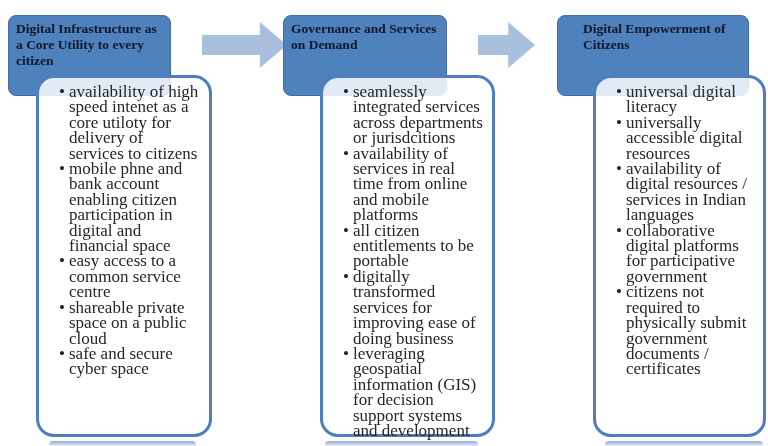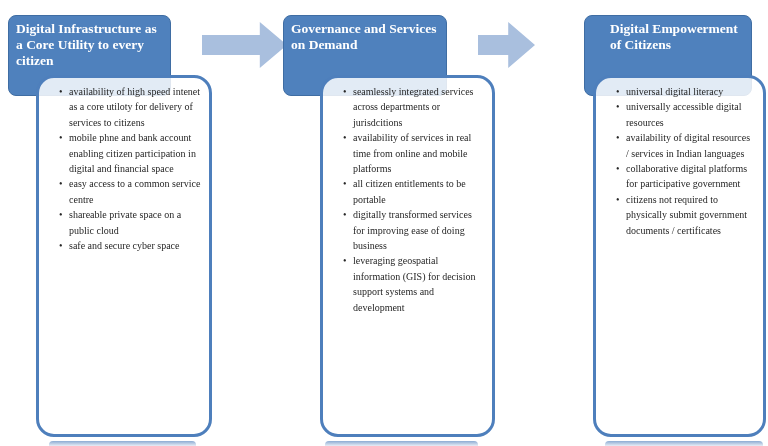--- a/index.html
+++ b/index.html
@@ -11,49 +11,49 @@
     font-family:"Liberation Serif", serif;
   }
   
   .header-box{
     position:absolute;
     top:15px;height:81px;
     background:#4f81bd;
     border:1px solid #3f6da3;
     border-radius:8px;
     box-sizing:border-box;
-    color:#ffffff;
+    color:#0f172a;
     font-size:13.5px;
     line-height:16px;
     font-weight:600;
     padding:5px 6px 0 7px;
     z-index:1;
   }
   .hb-1{left:8px;width:163px;}
   .hb-2{left:283px;width:164px;}
-  .hb-3{left:584px;width:168px;padding-left:25px;}
+  .hb-3{left:557px;width:192px;padding-left:25px;}
   
   .list-box{
     position:absolute;
     top:75px;height:362px;
     background:rgba(255,255,255,0.84);
     border:3px solid #4e7fbc;
     border-radius:18px;
     box-sizing:border-box;
     z-index:2;
   }
   .lb-1{left:36px;width:176px;}
   .lb-2{left:313px;width:175px;margin-left:7px;}
   .lb-3{left:593px;width:173px;}
   .list-box ul{
     margin:0;
     padding:6px 8px 0 21px;
     list-style:none;
     color:#262626;
-    font-size:10px;
+    font-size:17px;
     line-height:15.4px;
   }
   .list-box li{
     position:relative;
     padding-left:9px;
   }
   .list-box li::before{
     content:"\2022";
     position:absolute;
     left:-1px;top:0;

